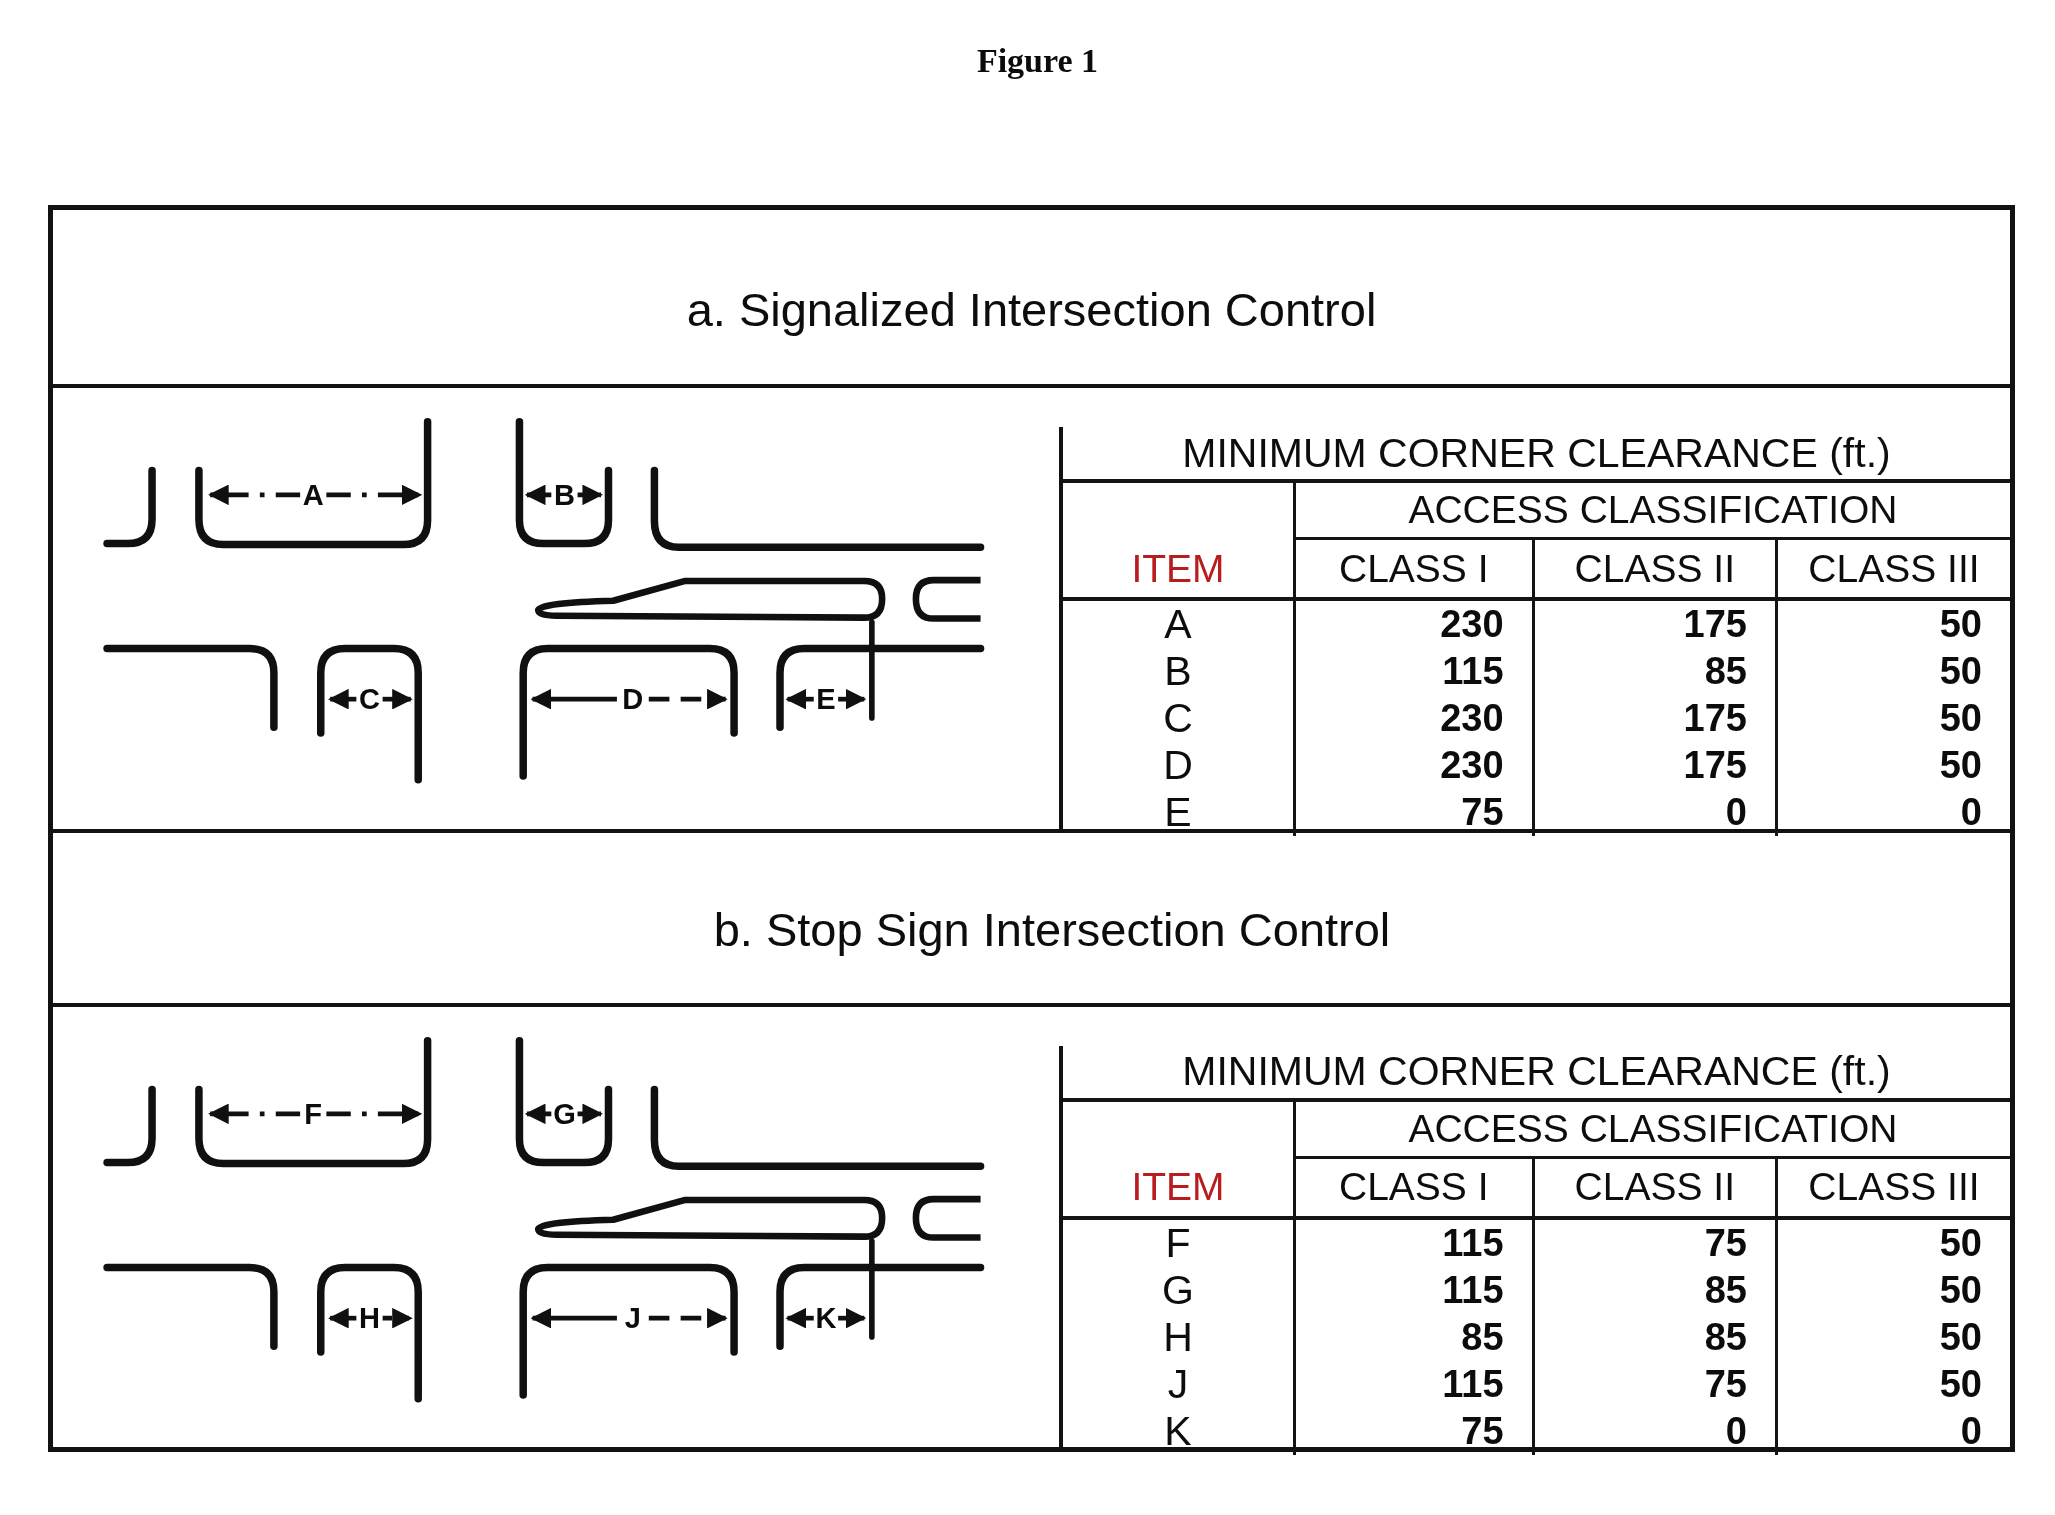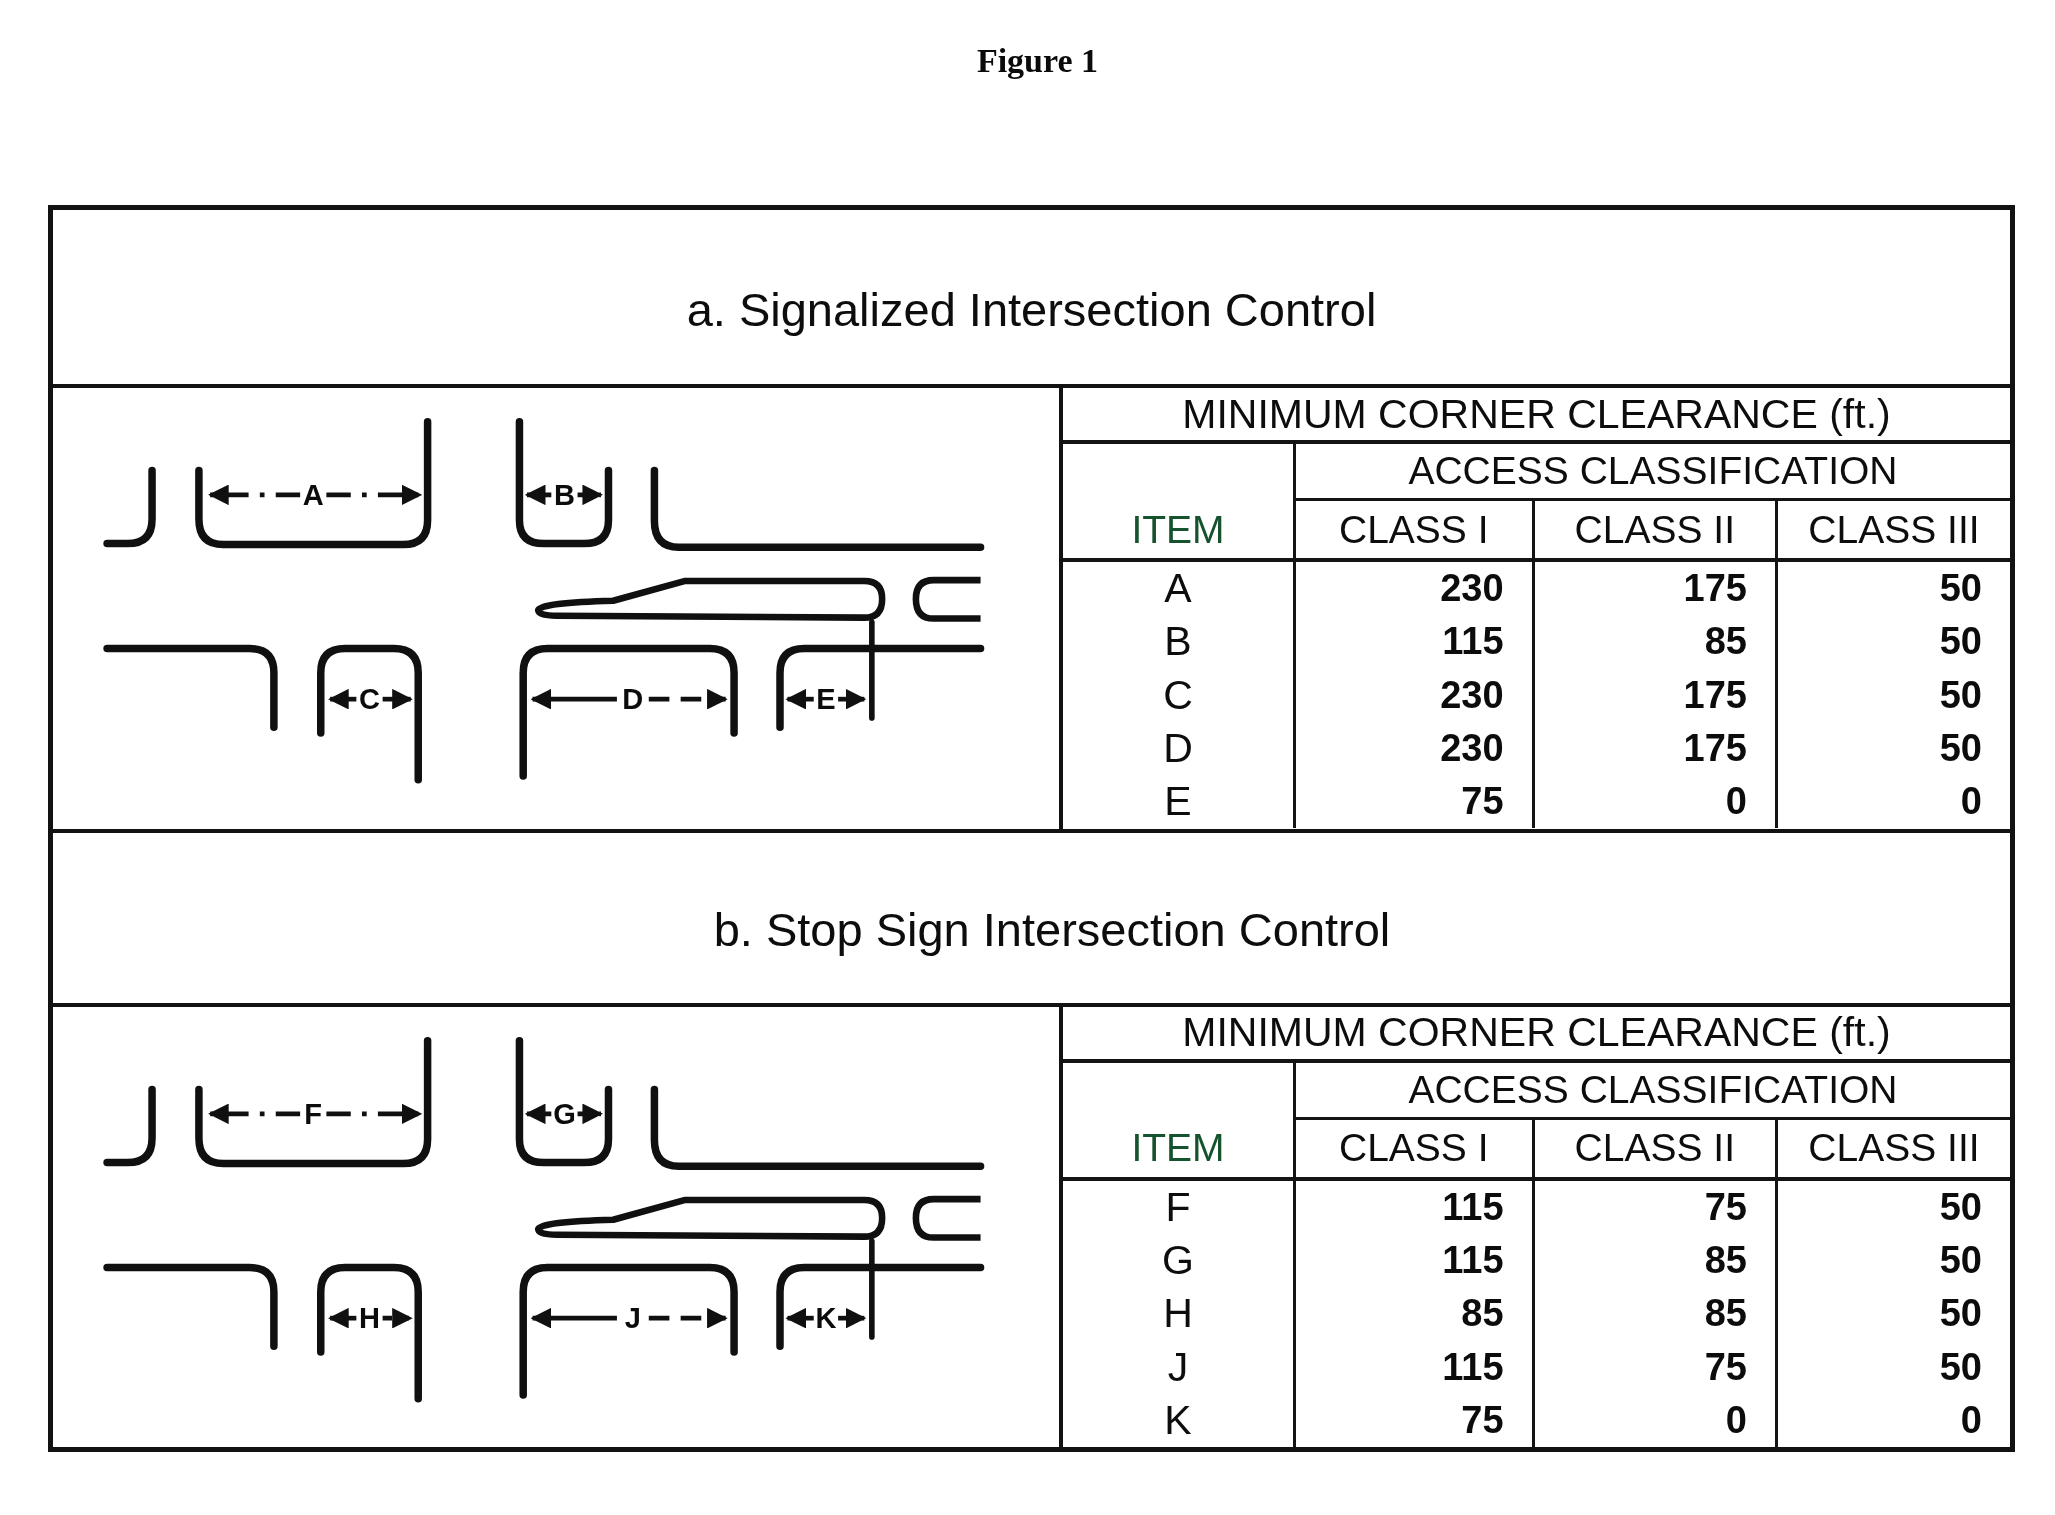--- a/index.html
+++ b/index.html
@@ -28,21 +28,21 @@
     font-size:47px; color:#0d0d0d;margin-top:24px;
   }
   .section-head.a { height:150px; }
   .section-head.b { height:146px; border-top:0;padding-left:41px; }
   .section-content {
     display:flex; flex:1; min-height:0;
   }
   .section-content.a { border-bottom:4px solid #121212; }
   .diagram-cell { width:1006px; position:relative; }
   .diagram-cell svg { display:block; width:100%; height:100%; }
-  .table-cell { flex:1; border-left:4px solid #121212; min-width:0; }
+  .table-cell { flex:1; border-left:4px solid #121212; min-width:0;margin-top:39px; }
 
   
   .mcc-table {
     display:grid; width:100%; height:100%; box-sizing:border-box;
     grid-template-columns:24.6% 25.2% 25.7% 24.5%;
     grid-template-rows:56px 57px 61px repeat(5, 1fr);
   }
   .mcc-table > div { box-sizing:border-box; display:flex; align-items:center; }
   .t-title {
     grid-column:1 / 5; grid-row:1;
@@ -50,21 +50,21 @@
     border-bottom:4px solid #141414;
   }
   .t-item-spacer { grid-column:1; grid-row:2; border-right:3px solid #141414; }
   .t-access {
     grid-column:2 / 5; grid-row:2;
     justify-content:center; font-size:39px; color:#0d0d0d;
     border-bottom:3px solid #141414;
   }
   .t-item-head {
     grid-column:1; grid-row:3;
-    justify-content:center; font-size:39px; color:#14532d;
+    justify-content:center; font-size:39px; color:#b91c1c;
     border-right:3px solid #141414; border-bottom:4px solid #141414;text-align:right;
   }
   .t-class {
     grid-row:3; justify-content:center; font-size:39px; color:#0d0d0d;
     border-bottom:4px solid #141414;
   }
   .t-class.c1 { grid-column:2; border-right:3px solid #141414; }
   .t-class.c2 { grid-column:3; border-right:3px solid #141414; }
   .t-class.c3 { grid-column:4; }
   .d-item {

